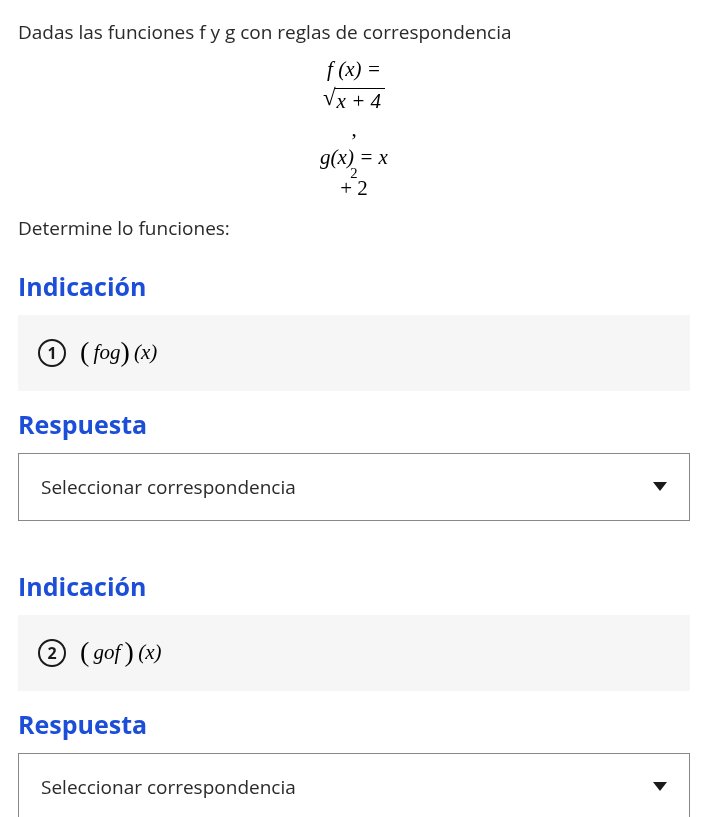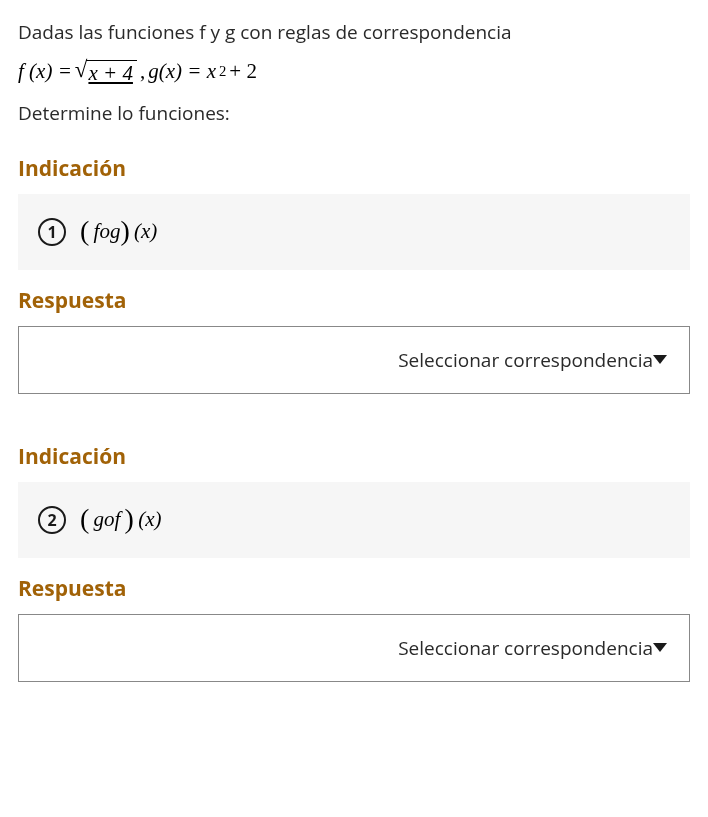--- a/index.html
+++ b/index.html
@@ -23,20 +23,21 @@
     .math-line {
       font-family: 'Times New Roman', 'STIX', serif;
       font-style: italic;
       font-size: 21px;
       margin: 10px 0 14px 0;
       display: flex;
       align-items: center;
       gap: 3px;
       flex-wrap: wrap;
       color: #000;
+      flex-direction: column;
     }
     .math-line .upright {
       font-style: normal;
     }
     .math-line sup {
       font-size: 0.7em;
       vertical-align: super;
       line-height: 0;
     }
     .sqrt {
@@ -46,30 +47,29 @@
     }
     .sqrt-sym {
       font-style: normal;
       font-size: 23px;
       margin-right: -1px;
     }
     .sqrt-arg {
       border-top: 1.3px solid #000;
       padding: 0 4px 0 2px;
       margin-top: 3px;
-      text-decoration: underline;
     }
     .determine {
       margin-bottom: 28px;
       color: #2a2a2a;
     }
     .section-label {
       font-weight: 700;
-      font-size: 21px;
-      color: #a16207;
+      font-size: 25px;
+      color: #1d4ed8;
       margin-bottom: 12px;
     }
     .prompt-box {
       background: #f6f6f6;
       padding: 22px 20px;
       margin-bottom: 16px;
       display: flex;
       align-items: center;
       gap: 14px;
     }
@@ -98,21 +98,21 @@
       font-style: normal;
       font-size: 28px;
       position: relative;
       top: -1px;
     }
     .answer-select {
       border: 1px solid #888;
       border-radius: 0;
       padding: 20px 22px;
       display: flex;
-      justify-content: flex-end;
+      justify-content: space-between;
       align-items: center;
       cursor: pointer;
       margin-bottom: 48px;
     }
     .answer-select span {
       font-size: 19px;
       color: #2a2a2a;
     }
     .dropdown-caret {
       width: 0;

